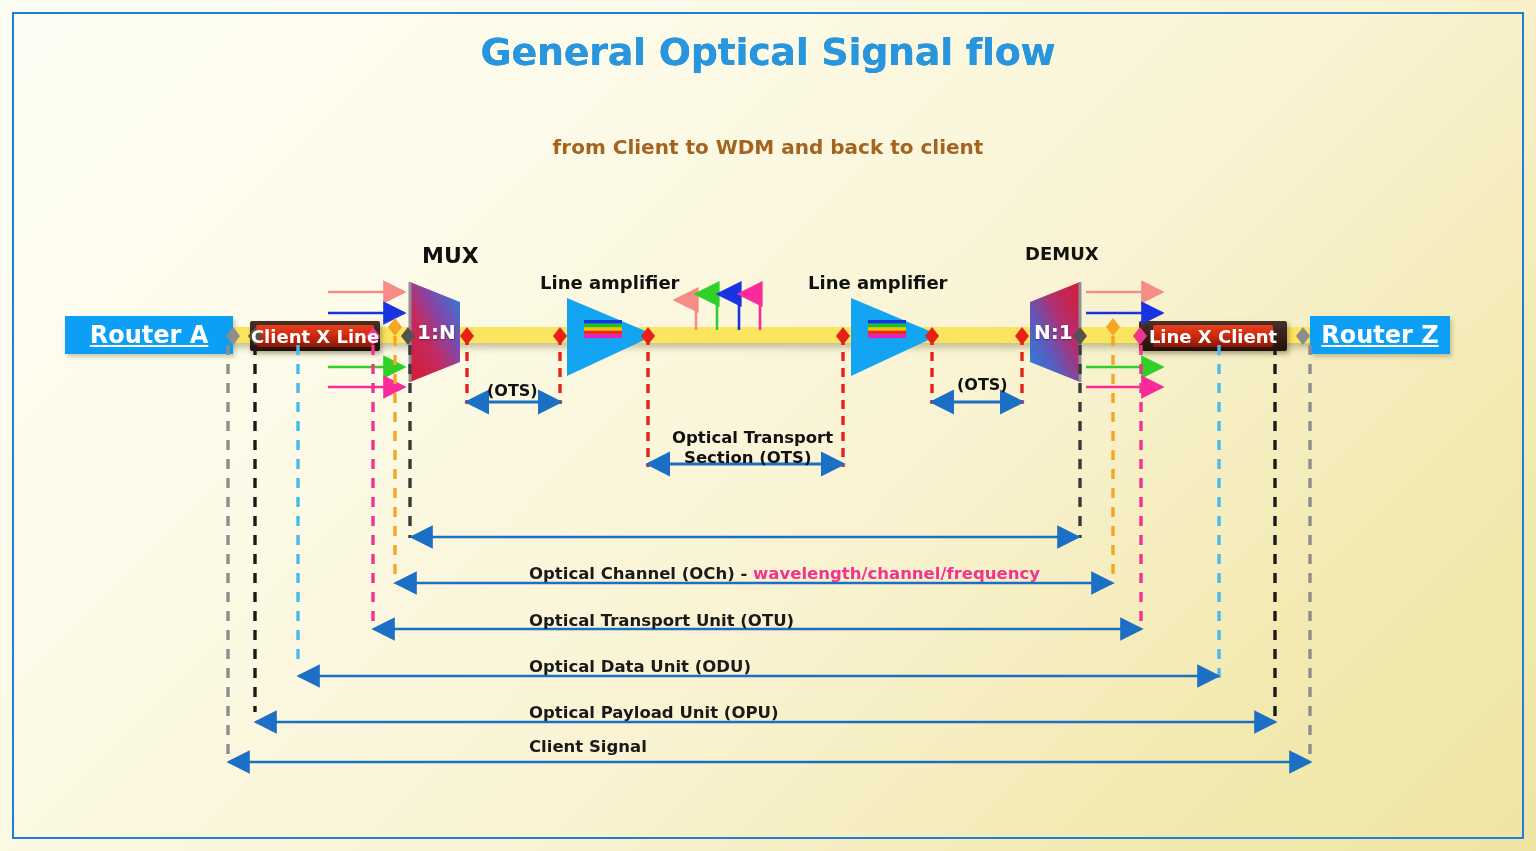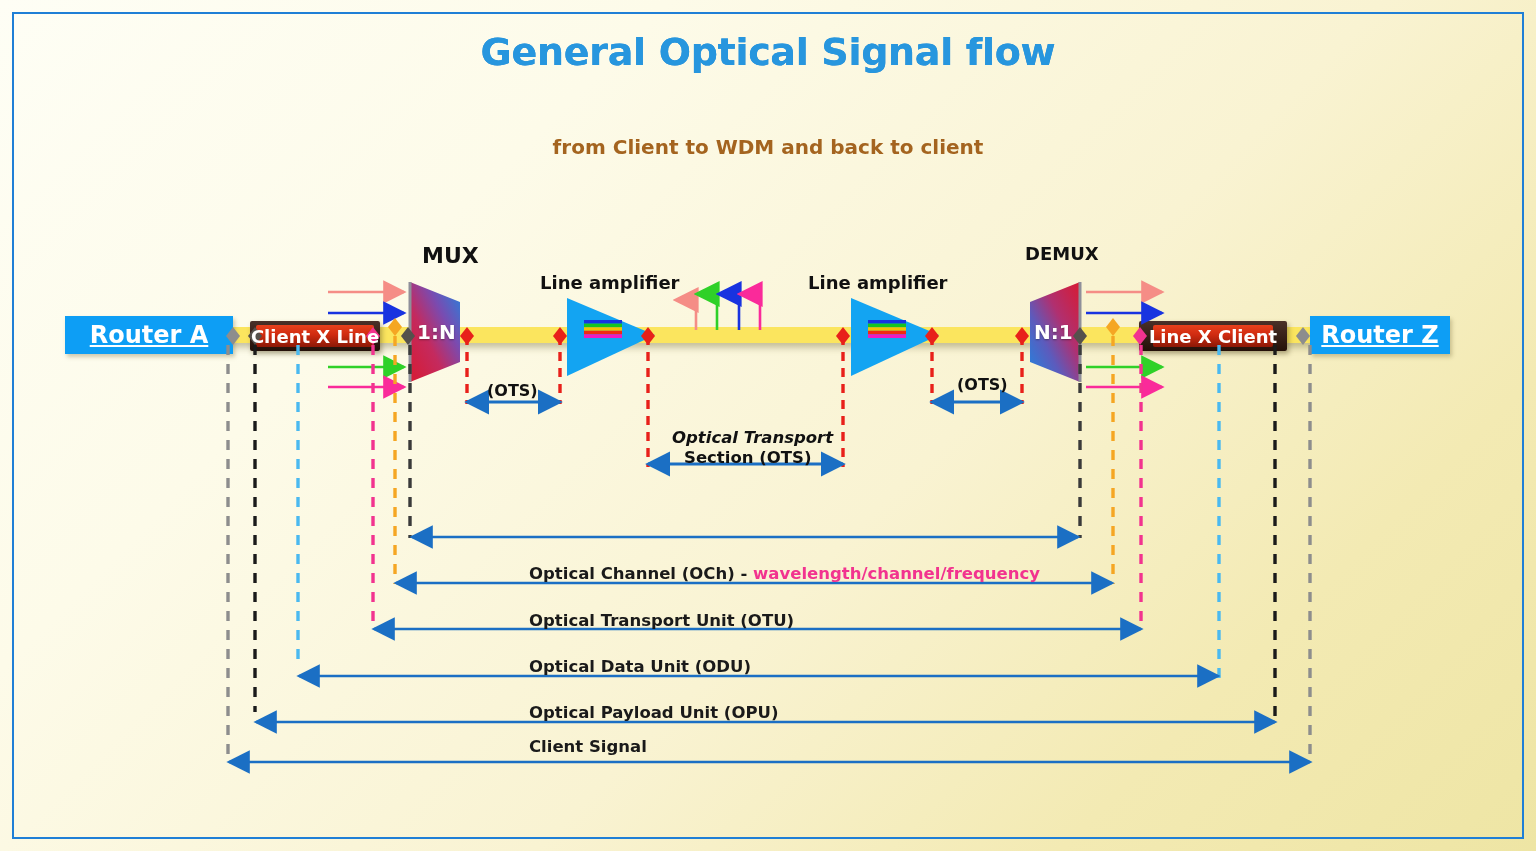--- a/index.html
+++ b/index.html
@@ -259,21 +259,21 @@
       <line x1="396" y1="583" x2="1112" y2="583" marker-end="url(#ar-blue)" marker-start="url(#ar-blue-rev)"></line>
       <line x1="374" y1="629" x2="1141" y2="629" marker-end="url(#ar-blue)" marker-start="url(#ar-blue-rev)"></line>
       <line x1="299" y1="676" x2="1218" y2="676" marker-end="url(#ar-blue)" marker-start="url(#ar-blue-rev)"></line>
       <line x1="256" y1="722" x2="1275" y2="722" marker-end="url(#ar-blue)" marker-start="url(#ar-blue-rev)"></line>
       <line x1="229" y1="762" x2="1310" y2="762" marker-end="url(#ar-blue)" marker-start="url(#ar-blue-rev)"></line>
     </g>
   </svg>
 
   <div class="lbl bold" style="left:487px;top:381px;font-size:16px;">(OTS)</div>
   <div class="lbl bold" style="left:957px;top:375px;font-size:16px;">(OTS)</div>
-  <div class="lbl bold" style="left:672px;top:428px;font-size:16.5px;font-style:italic;">Optical Transport</div>
+  <div class="lbl bold" style="left:672px;top:428px;font-size:16.5px;">Optical Transport</div>
   <div class="lbl bold" style="left:684px;top:448px;font-size:16.5px;">Section (OTS)</div>
 
   <div class="mlabel" style="left:529px;top:564px;">
     <span>Optical Channel (OCh) - </span><span class="pinktxt">wavelength/channel/frequency</span>
   </div>
   <div class="mlabel" style="left:529px;top:611px;">Optical Transport Unit (OTU)</div>
   <div class="mlabel" style="left:529px;top:657px;">Optical Data Unit (ODU)</div>
   <div class="mlabel" style="left:529px;top:703px;">Optical Payload Unit (OPU)</div>
   <div class="mlabel" style="left:529px;top:737px;">Client Signal</div>
 

